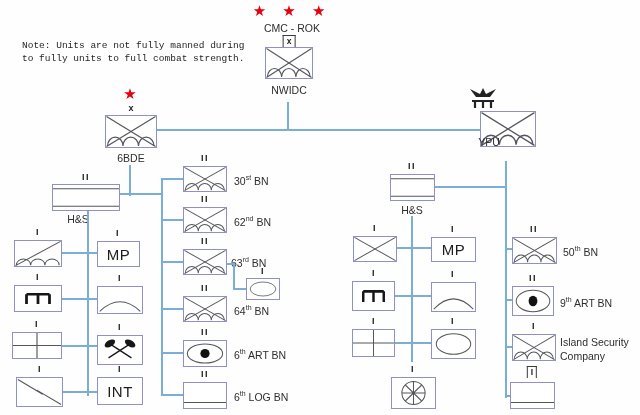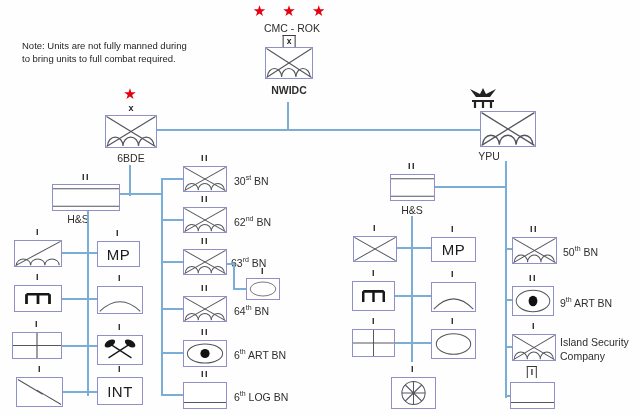--- a/index.html
+++ b/index.html
@@ -16,43 +16,43 @@
                  letter-spacing:0; font-size:8.5px; }
   .lbl { position:absolute; font-size:10.5px; color:#2e2e2e; white-space:nowrap; line-height:12px; }
   .lbl.c { transform:translateX(-50%); }
   .lbl sup { font-size:7px; }
   .btxt { position:absolute; left:0; top:0; right:0; bottom:0; display:flex; align-items:center;
           justify-content:center; font-size:15px; color:#1d1d1d; letter-spacing:0.5px; }
   .ch { position:absolute; height:2px; background:#7aaed6; }
   .cv { position:absolute; width:2px; background:#7aaed6; }
   .stars { position:absolute; color:#e3000f; font-size:15px; letter-spacing:6px;
            transform:translateX(-50%); white-space:nowrap; line-height:16px; }
-  #note { position:absolute; left:22px; top:39px; font-size:9.5px; line-height:13px; color:#1f1f1f; }
+  #note { position:absolute; left:22px; top:39px; font-size:9.5px; line-height:13px; color:#1f1f1f;font-family:Liberation Mono, monospace; }
 </style>
 </head>
 <body>
 
 <div id="canvas">
 
   <div id="note">
     <div>Note: Units are not fully manned during</div>
-    <div>to bring units to full combat required.</div>
+    <div>to fully units to full combat strength.</div>
   </div>
 
   <div class="stars" style="left:292px; top:3px;">★ ★ ★</div>
   <div class="lbl c" style="left:292px; top:22px;">CMC - ROK</div>
   <span class="ech bracket" style="left:289px; top:35px;">x</span>
   <div class="ubox" style="left:265px; top:47px; width:48px; height:32px;">
     <svg viewBox="0 0 100 60" preserveAspectRatio="none">
       <line class="sym" x1="1" y1="1" x2="99" y2="59"></line>
         <line class="sym" x1="1" y1="59" x2="99" y2="1"></line>
       <path class="sym" d="M3,58 a15.5,17 0 0 1 31,0 a15.5,17 0 0 1 31,0 a15.5,17 0 0 1 31,0"></path>
     </svg>
   </div>
-  <div class="lbl c" style="left:289px; top:84px;font-weight:bold;">NWIDC</div>
+  <div class="lbl c" style="left:289px; top:84px;">NWIDC</div>
 
   <div class="cv" style="left:287px; top:102px; height:29px;"></div>
   <div class="ch" style="left:157px; top:129px; width:324px;"></div>
 
   <div class="stars" style="left:130px; top:86px; letter-spacing:0;">★</div>
   <span class="ech" style="left:131px; top:103px; letter-spacing:0;">x</span>
   <div class="ubox" style="left:105px; top:115px; width:52px; height:33px;">
     <svg viewBox="0 0 100 60" preserveAspectRatio="none">
       <line class="sym" x1="1" y1="1" x2="99" y2="59"></line>
         <line class="sym" x1="1" y1="59" x2="99" y2="1"></line>
@@ -207,21 +207,21 @@
     <path d="M1,4 L11,9 L14,3 L17,9 L27,4 L21,12 L7,12 Z" fill="#222"></path>
     <path d="M3,16 L25,16 M6,16 L6,23 M14,16 L14,23 M22,16 L22,23" stroke="#222" stroke-width="2.2" fill="none"></path>
   </svg>
   <div class="ubox" style="left:480px; top:111px; width:56px; height:36px;">
     <svg viewBox="0 0 100 60" preserveAspectRatio="none">
       <line class="sym" x1="1" y1="1" x2="99" y2="59"></line>
         <line class="sym" x1="1" y1="59" x2="99" y2="1"></line>
       <path class="sym" d="M3,58 a15.5,17 0 0 1 31,0 a15.5,17 0 0 1 31,0 a15.5,17 0 0 1 31,0"></path>
     </svg>
   </div>
-  <div class="lbl c" style="left:489px; top:150px;">YPU</div>
+  <div class="lbl c" style="left:489px; top:136px;">YPU</div>
   <div class="cv" style="left:505px; top:161px; height:237px;"></div>
 
   <span class="ech" style="left:412px; top:161px;">II</span>
   <div class="ubox" style="left:390px; top:174px; width:45px; height:27px;">
     <svg viewBox="0 0 100 60" preserveAspectRatio="none">
       <line class="sym" x1="0" y1="9" x2="100" y2="9"></line>
         <line class="sym" x1="0" y1="51" x2="100" y2="51"></line>
     </svg>
   </div>
   <div class="lbl c" style="left:412px; top:204px;">H&amp;S</div>

